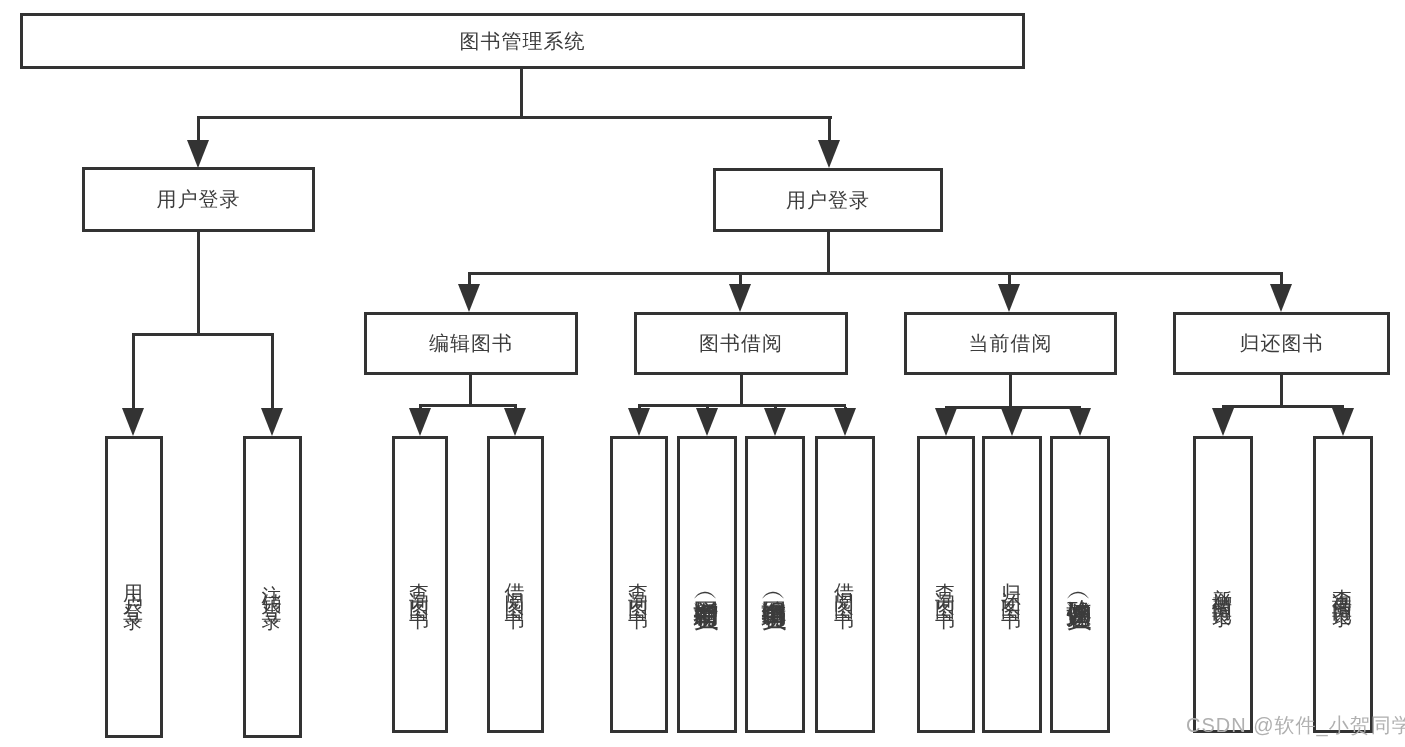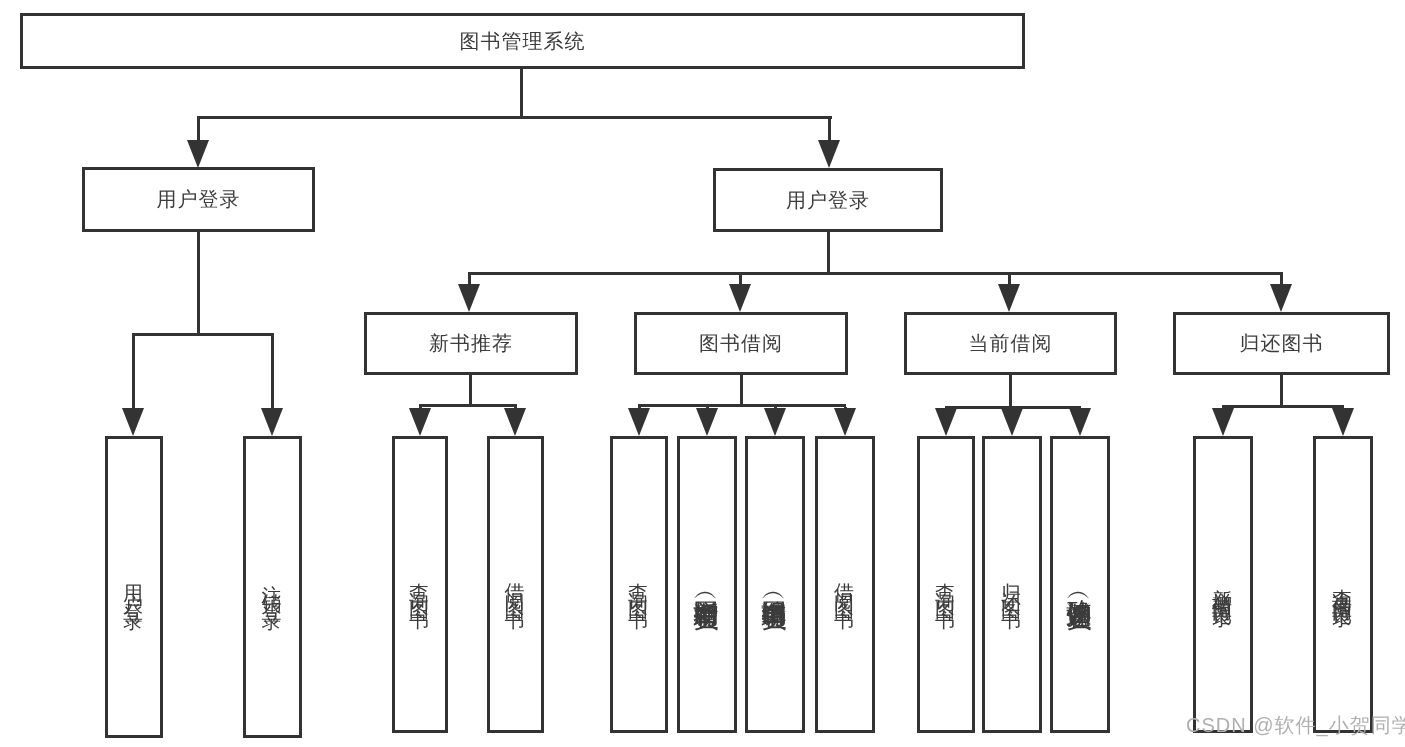--- a/index.html
+++ b/index.html
@@ -59,21 +59,21 @@
   <div class="hline" style="left:468px;top:272px;width:815px"></div>
   <div class="vline" style="left:468px;top:275px;height:12px"></div>
   <div class="arrow" style="left:458px;top:284px"></div>
   <div class="vline" style="left:739px;top:275px;height:12px"></div>
   <div class="arrow" style="left:729px;top:284px"></div>
   <div class="vline" style="left:1008px;top:275px;height:12px"></div>
   <div class="arrow" style="left:998px;top:284px"></div>
   <div class="vline" style="left:1280px;top:275px;height:12px"></div>
   <div class="arrow" style="left:1270px;top:284px"></div>
 
-  <div class="box" style="left:364px;top:312px;width:214px;height:63px">新书推荐</div>
+  <div class="box" style="left:364px;top:312px;width:214px;height:63px">编辑图书</div>
   <div class="box" style="left:904px;top:312px;width:213px;height:63px">当前借阅</div>
   <div class="box" style="left:634px;top:312px;width:214px;height:63px">图书借阅</div>
   <div class="box" style="left:1173px;top:312px;width:217px;height:63px">归还图书</div>
 
   <div class="vline" style="left:469px;top:375px;height:31px"></div>
   <div class="hline" style="left:419px;top:404px;width:98px"></div>
   <div class="vline" style="left:419px;top:407px;height:6px"></div>
   <div class="arrow" style="left:409px;top:408px"></div>
   <div class="vline" style="left:514px;top:407px;height:6px"></div>
   <div class="arrow" style="left:504px;top:408px"></div>

